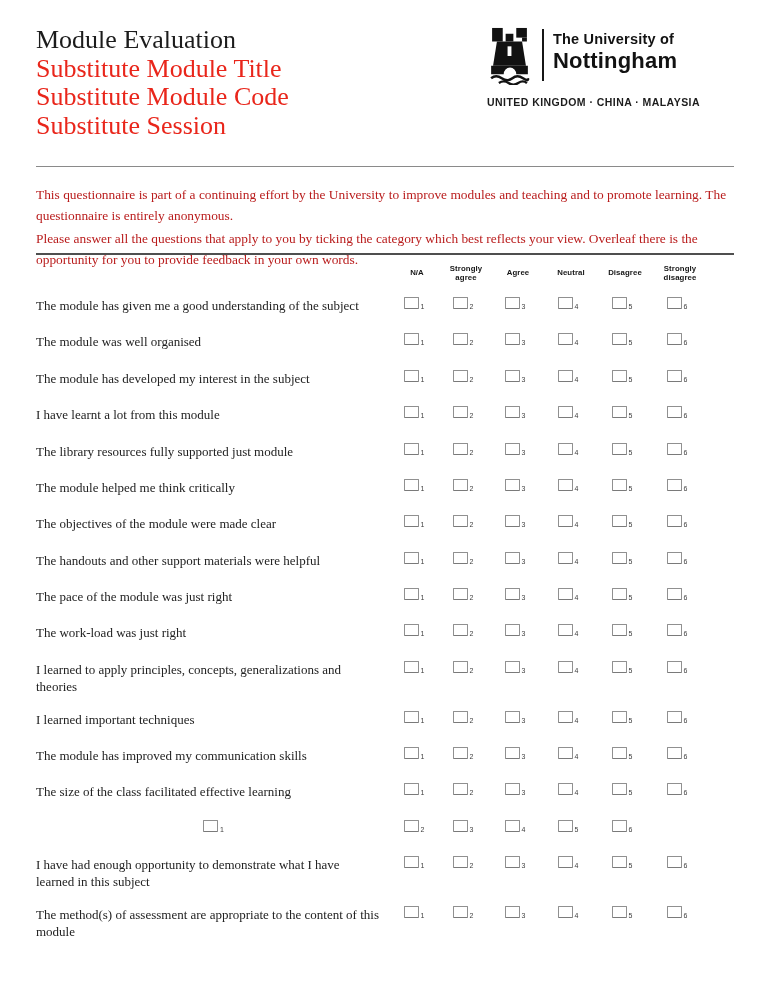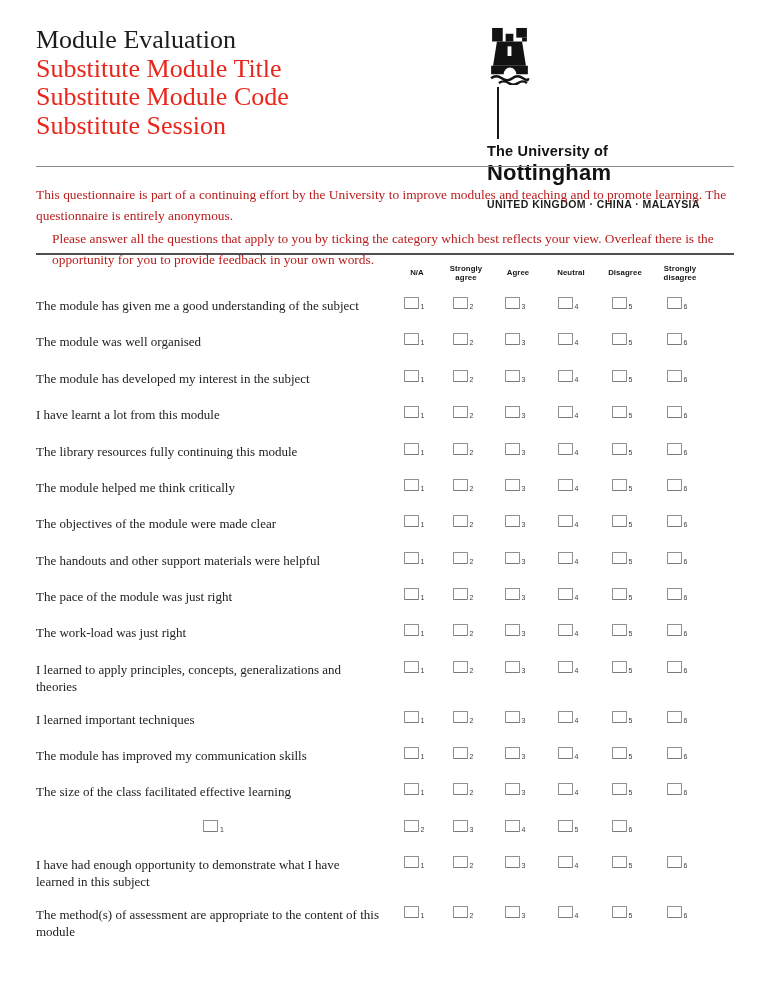--- a/index.html
+++ b/index.html
@@ -10,37 +10,37 @@
   }
 
   
   .titles { position:absolute; left:36px; top:26px; }
   .title-line { font-size:26px; line-height:28.5px; white-space:nowrap; }
   .title-line.black { color:#1c1c1c; }
   .title-line.red-line { color:#e9261b; }
 
   
   .logo { position:absolute; left:487px; top:27px; width:232px; font-family:"Liberation Sans", sans-serif; }
-  .logo-top { display:flex; align-items:flex-start;flex-direction:column; }
+  .logo-top { display:flex; align-items:flex-start; }
   .castle { display:block; width:45px; height:58px; flex:0 0 auto; }
   .logo-divider { width:2px; height:52px; background:#161616; margin:2px 9px 0 10px; flex:0 0 auto; }
   .logo-text { padding-top:5px; }
   .uni-of   { font-size:14.5px; font-weight:bold; color:#121212; line-height:15px; letter-spacing:0.2px; }
   .uni-name { font-size:22px;   font-weight:bold; color:#121212; line-height:28px; letter-spacing:0.2px; }
   .campuses { margin-top:11px; font-size:10.5px; font-weight:bold; color:#1c1c1c; letter-spacing:0.45px; white-space:nowrap; }
 
   
   .rule { position:absolute; left:36px; width:698px; }
   .rule-thin  { top:166px; border-top:1.2px solid #8a8a8a; }
   .rule-thick { top:253px; border-top:2.5px solid #4f4f4f; }
 
   
   .para { position:absolute; left:36px; width:700px; font-size:13.4px; line-height:20.5px; color:#b91c1c; }
   .para-1 { top:172px; }
-  .para-2 { top:216px;margin-left:16px; }
+  .para-2 { top:216px; }
 
   
   .grid-row { display:grid; grid-template-columns:355px 46px 52px 52px 54px 54px 56px; }
 
   .scale-header { position:absolute; left:36px; top:259px; width:669px; }
   .scale-label {
     display:flex; align-items:center; justify-content:center; text-align:center;
     min-height:28px; padding-left:6px;
     font-family:"Liberation Sans", sans-serif; font-size:7.8px; font-weight:bold;
     color:#161616; line-height:1.2; letter-spacing:0.1px;
@@ -222,21 +222,21 @@
         <div class="cb-cell">
           <span class="cb-box"></span>
           <span class="cb-num">5</span>
         </div>
         <div class="cb-cell">
           <span class="cb-box"></span>
           <span class="cb-num">6</span>
         </div>
       </div>
       <div class="q-row grid-row">
-        <div class="q-text">The library resources fully continuing this module</div>
+        <div class="q-text">The library resources fully supported just module</div>
         <div class="cb-cell">
           <span class="cb-box"></span>
           <span class="cb-num">1</span>
         </div>
         <div class="cb-cell">
           <span class="cb-box"></span>
           <span class="cb-num">2</span>
         </div>
         <div class="cb-cell">
           <span class="cb-box"></span>

